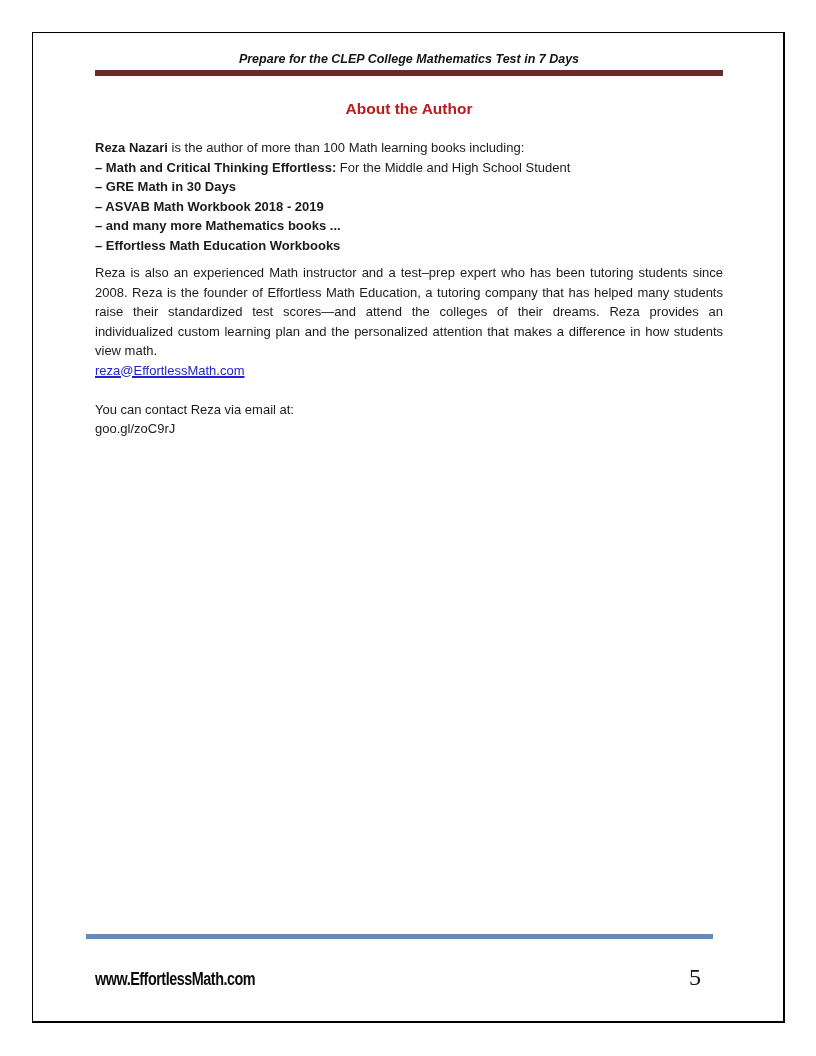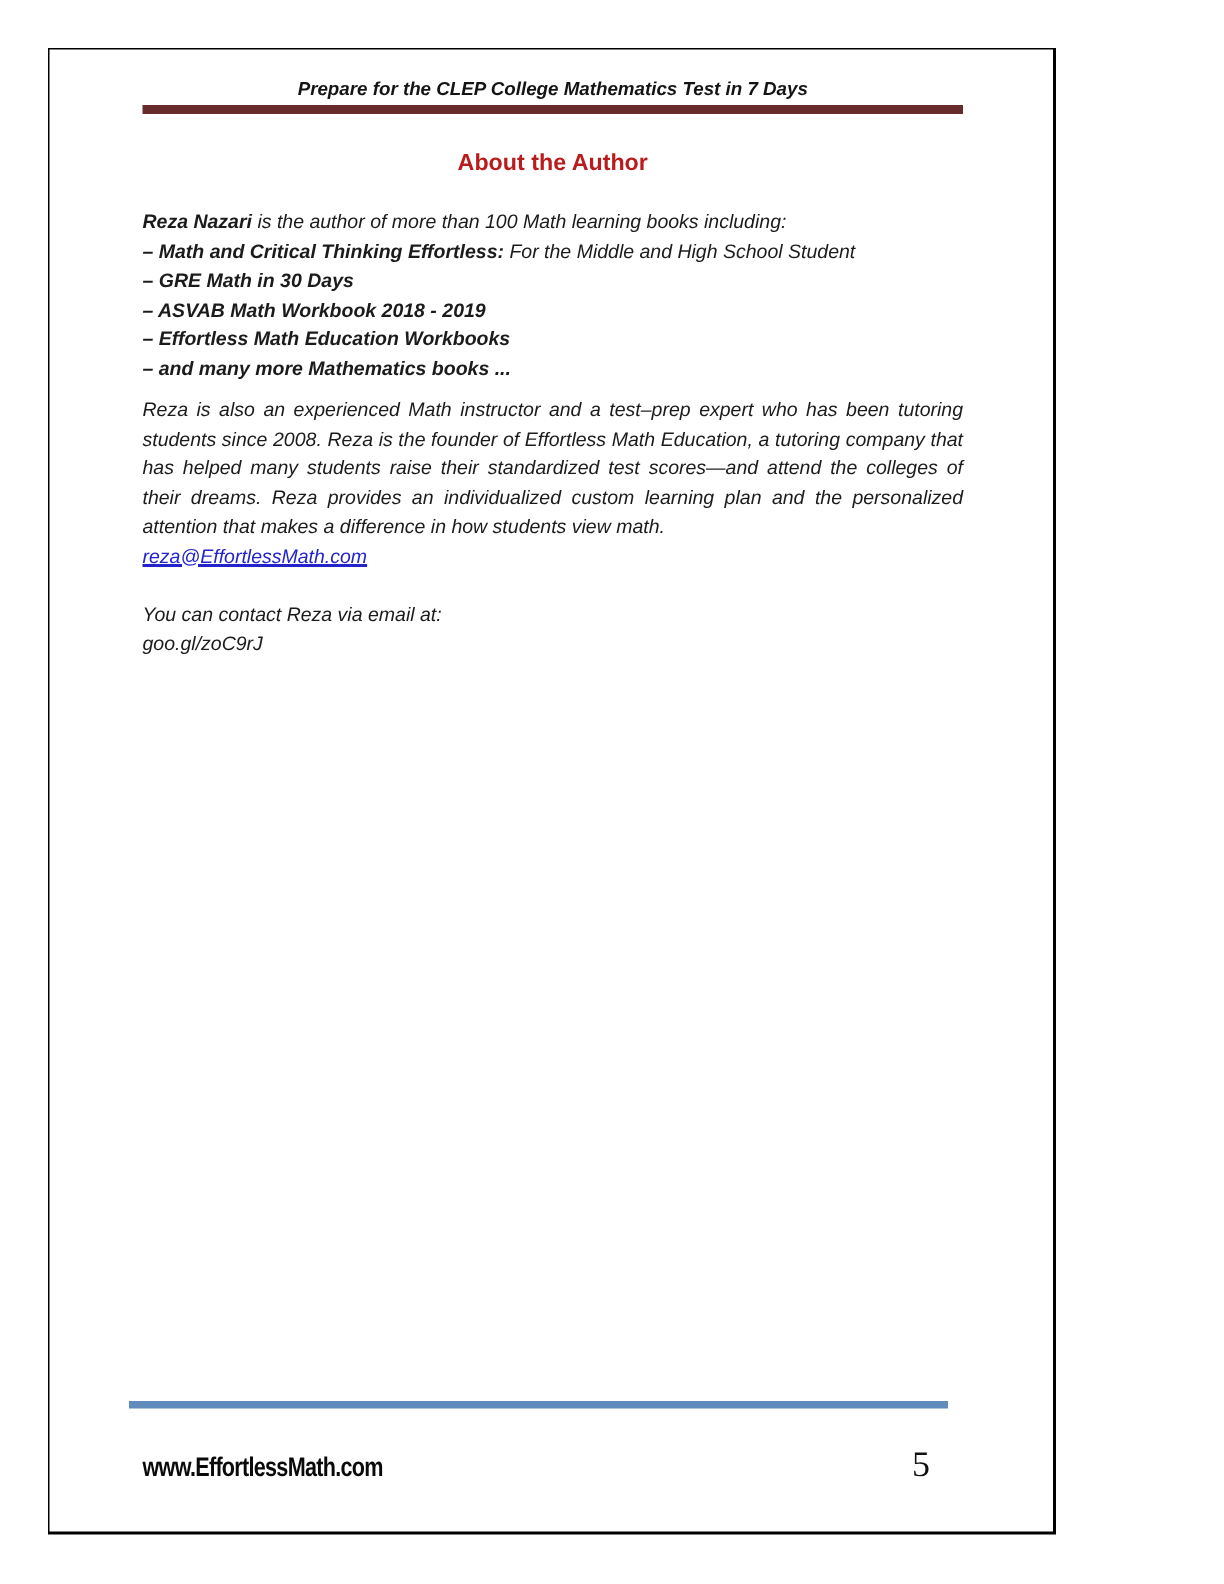--- a/index.html
+++ b/index.html
@@ -7,21 +7,21 @@
   body {
     width: 816px; height: 1056px;
     background: #ffffff;
     position: relative;
     font-family: "Liberation Sans", sans-serif;
     color: #1b1b1b;
   }
   .sheet {
     position: absolute;
     left: 32px; top: 32px;
-    width: 672px; height: 991px;
+    width: 753px; height: 991px;
     border: solid #000;
     border-width: 1px 2px 2px 1px;
     background: #fff;
   }
   .content { padding: 0 60px 0 62px; }
   p { margin: 0; }
 
   .running-header {
     margin-top: 19px;
     text-align: center;
@@ -38,21 +38,20 @@
   .page-title {
     margin: 24px 0 0 0;
     text-align: center;
     font-size: 15.5px;
     font-weight: bold;
     color: #b91c1c;
   }
   .body-text {
     font-size: 13px;
     line-height: 19.5px;
-    font-style: italic;
   }
   .intro-block { margin-top: 20px; }
   .b { font-weight: bold; }
   .bio {
     margin-top: 8px;
     text-align: justify;
   }
   .contact { margin-top: 19.5px; }
   .profile { margin-top: 19.5px; }
   .email-link {
@@ -102,22 +101,22 @@
     <div class="running-header">Prepare for the CLEP College Mathematics Test in 7 Days</div>
     <div class="header-rule"></div>
 
     <h1 class="page-title">About the Author</h1>
 
     <div class="body-text intro-block">
       <p><span class="b">Reza Nazari</span><span> is the author of more than 100 Math learning books including:</span></p>
       <p><span class="b">– Math and Critical Thinking Effortless:</span><span> For the Middle and High School Student</span></p>
       <p><span class="b">– GRE Math in 30 Days</span><span></span></p>
       <p><span class="b">– ASVAB Math Workbook 2018 - 2019</span><span></span></p>
+      <p><span class="b">– and many more Mathematics books ...</span><span></span></p>
       <p><span class="b">– Effortless Math Education Workbooks</span><span></span></p>
-      <p><span class="b">– and many more Mathematics books ...</span><span></span></p>
     </div>
 
     <p class="body-text bio">Reza is also an experienced Math instructor and a test–prep expert who has been tutoring students since 2008. Reza is the founder of Effortless Math Education, a tutoring company that has helped many students raise their standardized test scores—and attend the colleges of their dreams. Reza provides an individualized custom learning plan and the personalized attention that makes a difference in how students view math.</p>
 
     <p class="body-text"><a class="email-link">reza@EffortlessMath.com</a></p>
     <p class="body-text contact">You can contact Reza via email at:</p>
 
     <p class="body-text">goo.gl/zoC9rJ</p>
 
   </div>

